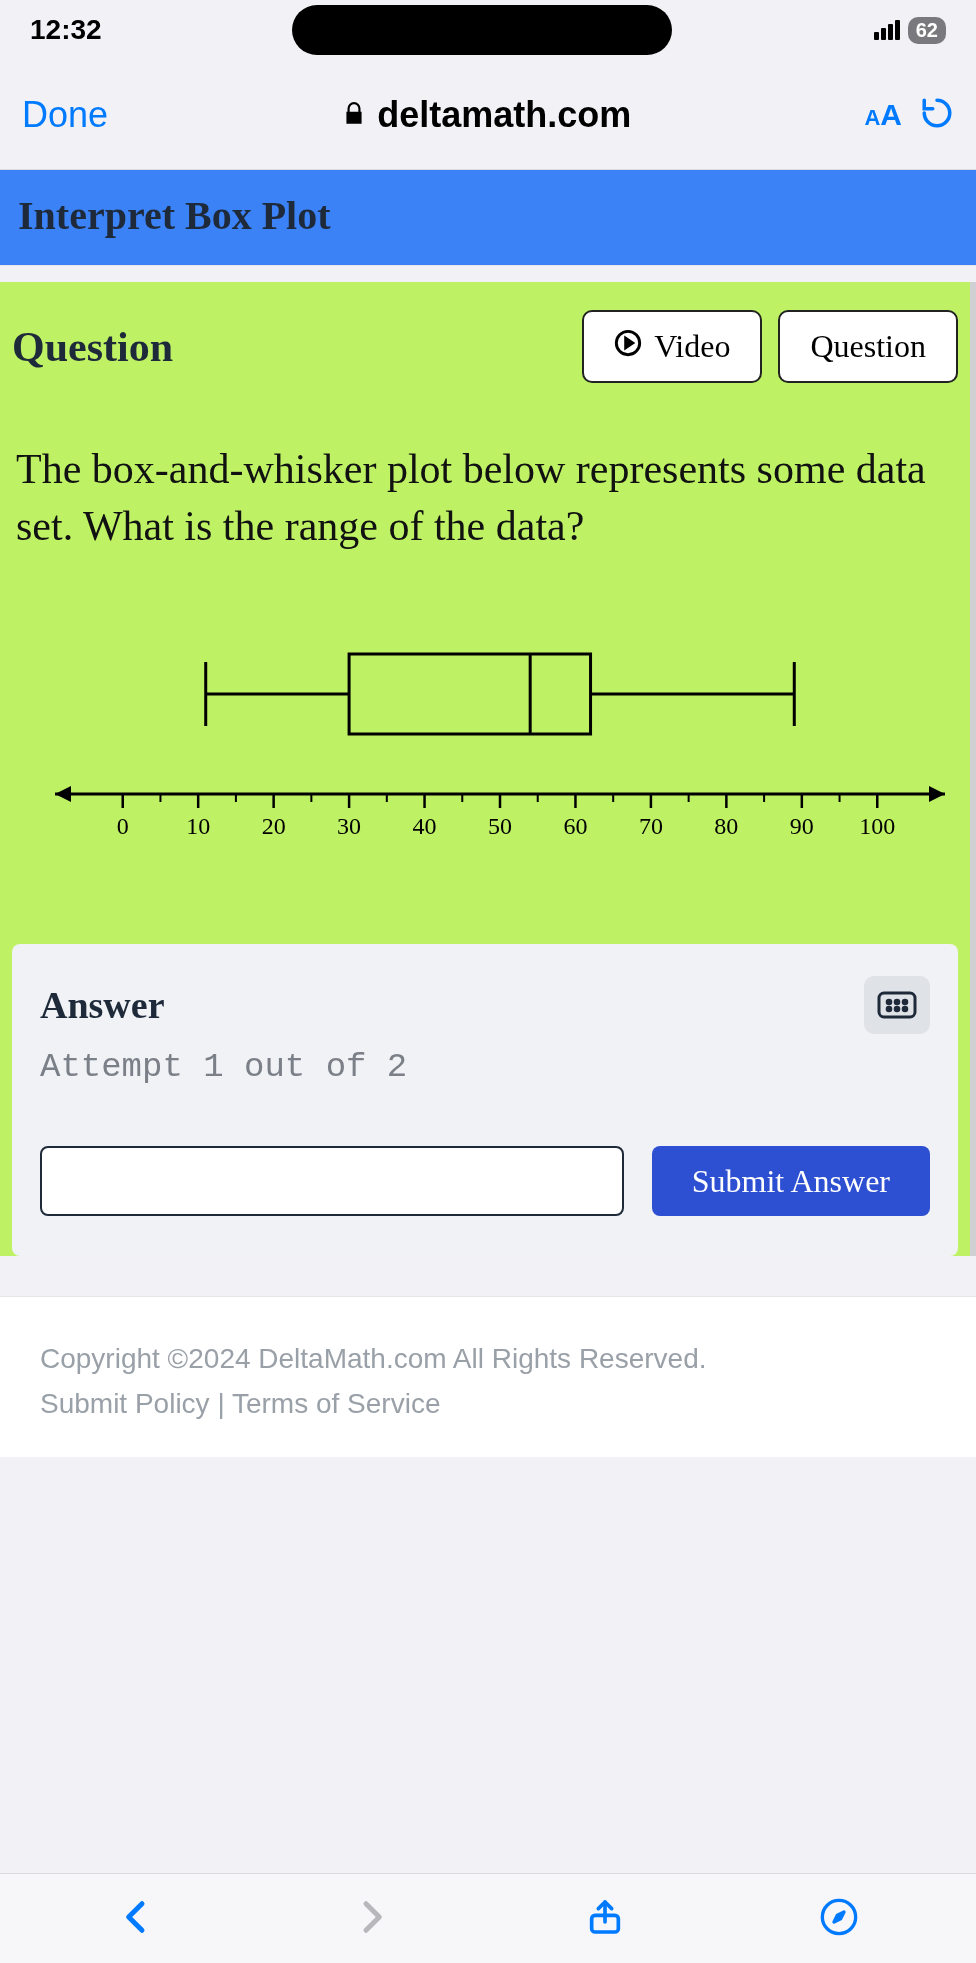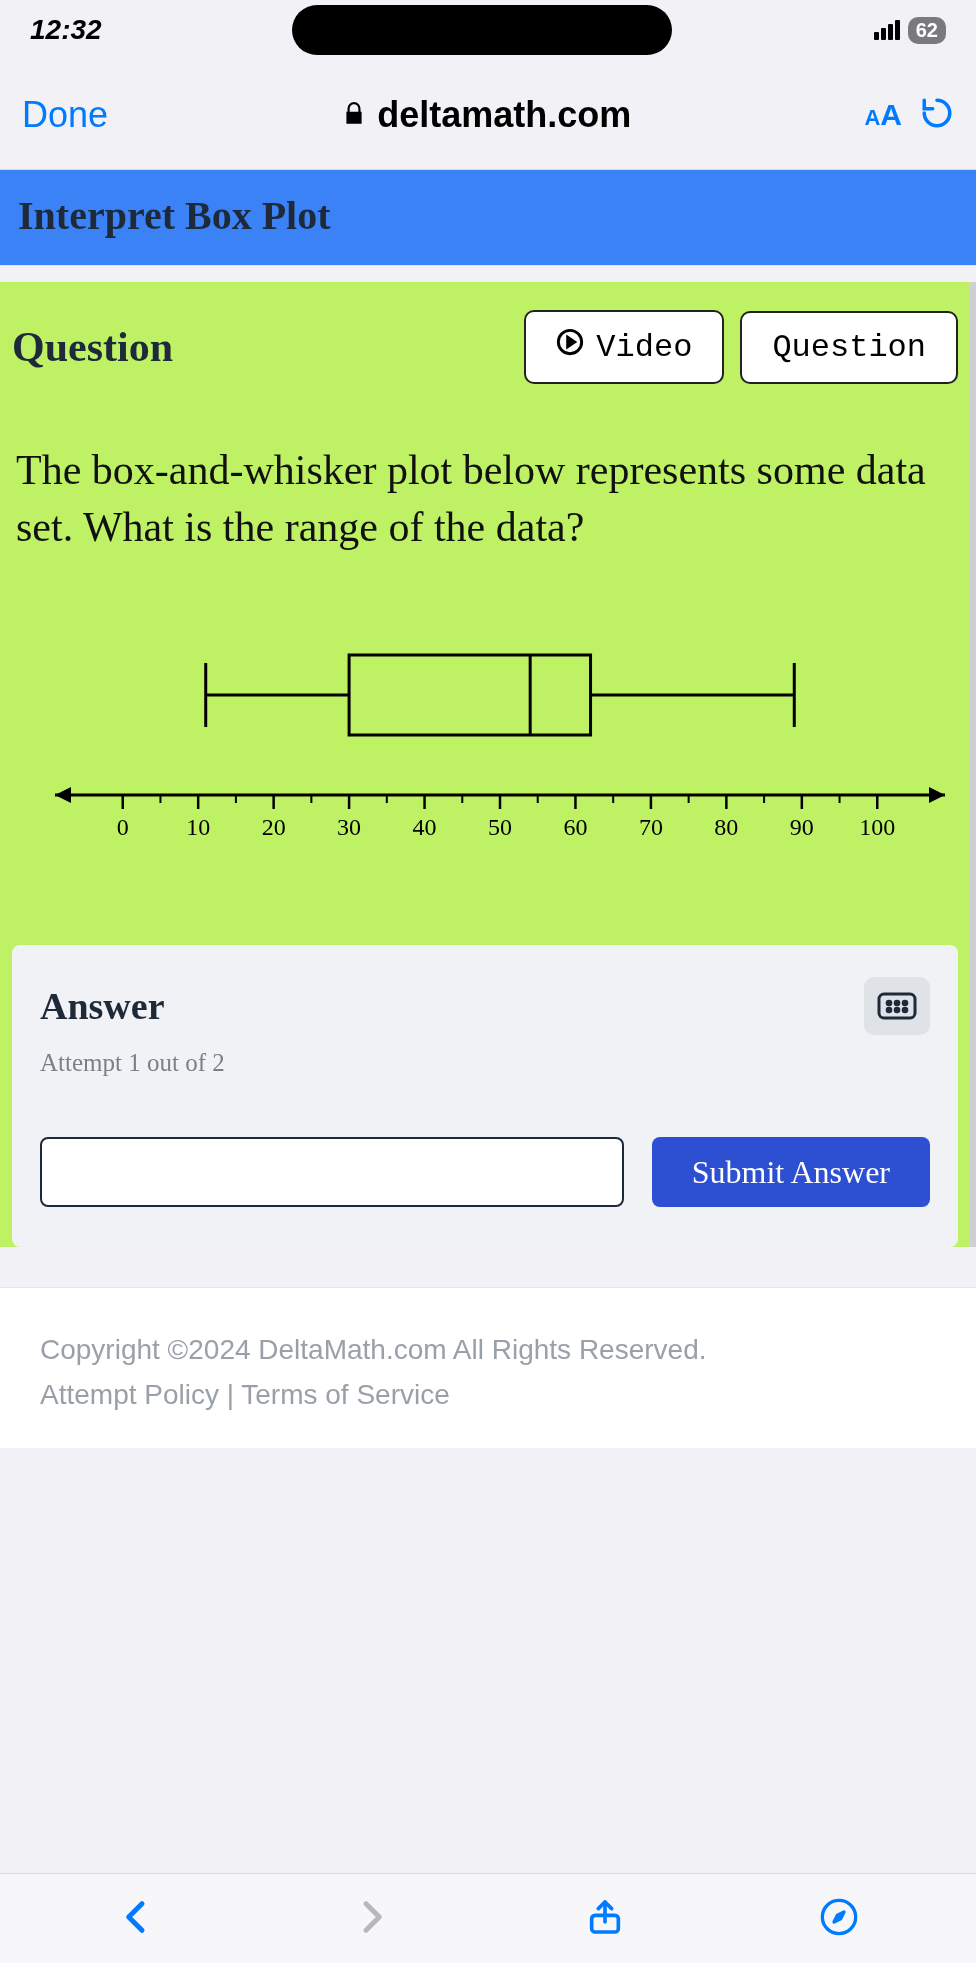--- a/index.html
+++ b/index.html
@@ -1,52 +1,52 @@
 <!DOCTYPE html>
 <html><head>
 <meta charset="utf-8">
 <style>
   * { box-sizing: border-box; margin: 0; padding: 0; }
   html, body { width: 976px; height: 1963px; font-family: Georgia, 'Times New Roman', serif; background: #f2f2f6; overflow: hidden; }
   .status-bar { height: 60px; display: flex; align-items: center; justify-content: space-between; padding: 0 30px; font-family: -apple-system, 'Helvetica Neue', sans-serif; font-weight: 600; font-size: 28px; color: #000; }
-  .status-left { flex:1;font-style:italic; }
+  .status-left { flex:1; }
   .status-notch { width: 380px; height: 50px; background: #000; border-radius: 30px; }
   .status-right { flex:1; display:flex; justify-content:flex-end; align-items:center; gap:8px;padding-left:12px; }
   .signal-bars { display:flex; gap:2px; align-items:flex-end; }
   .signal-bars span { width:5px; background:#000; display:inline-block; border-radius:1px;}
   .battery-badge { background:#7a7a7e; color:#fff; font-size:20px; font-weight:700; border-radius:10px; padding:2px 8px; }
 
   .browser-bar { height: 110px; display:flex; align-items:center; padding: 0 22px; font-family: Liberation Sans, sans-serif; border-bottom:1px solid #d9d9de; background:#f2f2f6;}
   .done-btn { color:#007aff; font-size:36px; }
   .url-wrap { flex:1; display:flex; align-items:center; justify-content:center; gap:10px; color:#000; font-size:36px; font-weight:600;}
   .lock-icon svg { width:26px; height:26px; }
   .reader-btn { color:#007aff; font-size:30px; font-weight:600; margin-right:18px;}
   .reader-btn .small-a{font-size:22px;}
   .reload-btn svg { width:34px; height:34px; stroke:#007aff; }
 
   .page-title-bar { background:#3b82f6; padding: 22px 18px 26px; border-bottom:1px solid #e5e5ea; }
   .page-title-bar h1 { font-family: Georgia, serif; font-weight:700; font-size:40px; color:#1e2a3a;}
 
   .content { background:#bef264; padding: 0 12px 0 12px; border-right:6px solid #d0d0d4; margin-top:16px;}
   .question-row { display:flex; align-items:center; gap:16px; padding: 28px 0 28px 0;}
   .question-row h2 { font-family: Georgia, serif; font-weight:700; font-size:42px; color:#1e2a3a; flex:1;}
-  .outline-btn { border:2px solid #222; border-radius:10px; padding:16px 30px; font-size:32px; font-family: Liberation Mono, monospace; display:flex; align-items:center; gap:12px; background:#fff; color:#000;}
+  .outline-btn { border:2px solid #222; border-radius:10px; padding:16px 30px; font-size:32px; font-family: Liberation Serif, serif; display:flex; align-items:center; gap:12px; background:#fff; color:#000;}
   .outline-btn svg{width:28px;height:28px;}
 
   .prompt { font-family: Georgia, serif; font-size:42px; line-height:1.35; color:#111; padding: 30px 4px 20px 4px;}
 
   .plot-area { height: 330px; position:relative; margin-top:10px;}
   .plot-svg { width:100%; height:100%; }
 
   .answer-card { background:#f0f2f5; border-radius:8px; margin:30px 0 40px 0; padding: 32px 28px 40px 28px;}
   .answer-head{display:flex;align-items:center;}
   .answer-head h3 { font-family: Georgia, serif; font-weight:700; font-size:38px; color:#1e2a3a; flex:1;}
   .keypad-btn { background:#dfe2e7; border-radius:10px; width:66px;height:58px;display:flex;align-items:center;justify-content:center;}
   .keypad-btn svg{width:40px;height:28px;stroke:#1e2a3a;}
-  .attempt { font-family: Liberation Serif, serif; font-size:25px; color:#7a7f88; margin-top:14px;}
+  .attempt { font-family: Liberation Mono, monospace; font-size:34px; color:#7a7f88; margin-top:14px;}
   .answer-row { display:flex; gap:28px; margin-top:60px; align-items:stretch;}
   .answer-input { flex:1; border:2px solid #1e2a3a; border-radius:8px; height:70px; font-size:30px; padding:0 16px; font-family: Georgia, serif; background:#fff;}
   .submit-btn { background:#2d4fd1; color:#fff; font-family: Georgia, serif; font-size:32px; border:none; border-radius:8px; padding: 0 40px; height:70px;}
 
   .footer { padding: 40px 40px 30px; color:#9aa0a8; font-family:-apple-system,'Helvetica Neue',sans-serif; font-size:28px; line-height:1.6; border-top:1px solid #e5e5ea; background:#fff;}
   .footer a{color:#9aa0a8; text-decoration:none;}
 
   .bottom-toolbar { position:absolute; bottom:0; left:0; right:0; height:90px; background:#f7f7f9; border-top:1px solid #d9d9de; display:flex; align-items:center; justify-content:space-around; padding:0 20px;}
   .tb-icon svg{width:40px;height:40px;}
   .tb-back svg{stroke:#007aff;}
@@ -182,21 +182,21 @@
       <input class="answer-input" type="text" value="" style="">
       <button class="submit-btn">Submit Answer</button>
     </div>
   </div>
 
 </div>
 
 <div class="footer">
   <div>Copyright ©2024 DeltaMath.com All Rights Reserved.</div>
   <div>
-    <a href="#">Attempt Policy</a><span> | </span><a href="#">Terms of Service</a>
+    <a href="#">Submit Policy</a><span> | </span><a href="#">Terms of Service</a>
   </div>
 </div>
 
 <div class="bottom-toolbar">
   <div class="tb-icon tb-back">
     <svg viewBox="0 0 24 24" fill="none" stroke-width="3" stroke-linecap="round" stroke-linejoin="round">
         <polyline points="15 4 7 12 15 20"></polyline>
       </svg>
   </div>
   <div class="tb-icon tb-fwd">

